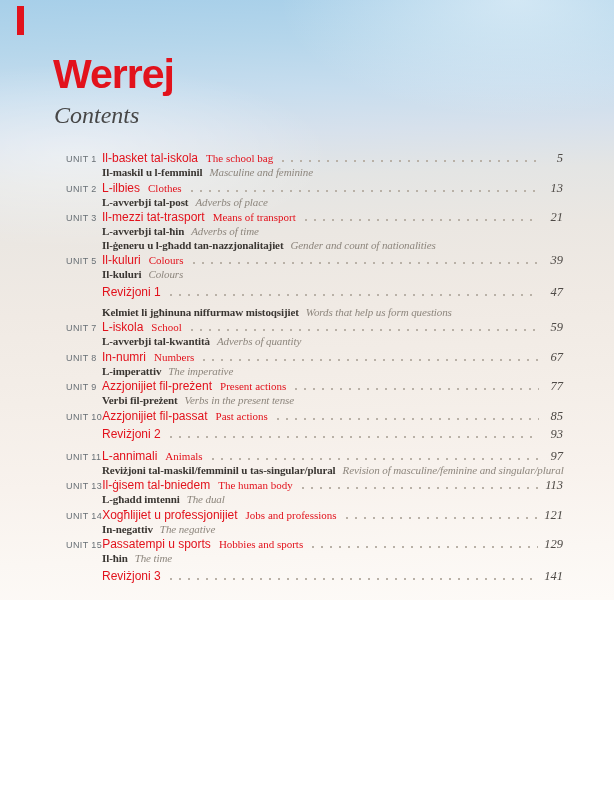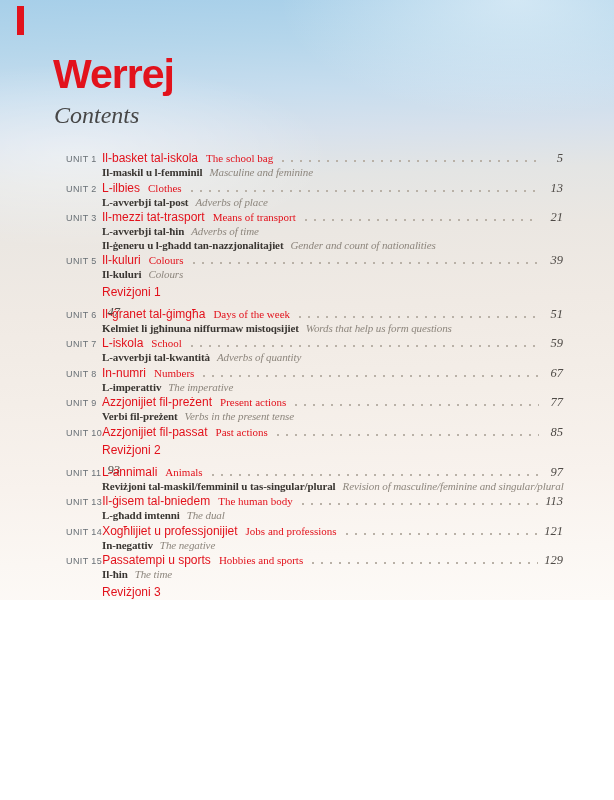--- a/index.html
+++ b/index.html
@@ -57,21 +57,21 @@
     font-size: 12.5px; color: #4f4b47;
   }
   .sub-mt {
     font-family: "Liberation Serif", serif; font-weight: 700;
     font-size: 11px; color: #3a3632; letter-spacing: -.1px;
   }
   .sub-en {
     font-family: "Liberation Serif", serif; font-style: italic;
     font-size: 11px; color: #8d867d; margin-left: 7px; letter-spacing: -.1px;
   }
-  .toc-row.revision .line.main { margin: 2px 0 6px 36px; flex-direction: column; }
+  .toc-row.revision .line.main { margin: 2px 0 6px 36px; }
 </style>
 </head>
 <body>
 
 <div class="page">
   <div class="corner-tab"></div>
 
   <div class="header">
     <h1 class="title">Werrej</h1>
     <div class="subtitle">Contents</div>
@@ -143,27 +143,20 @@
 
   <div class="toc-row revision">
     <div class="line main">
       <span class="title-mt">Reviżjoni 1</span>
       <span class="leader"></span>
       <span class="page-num">47</span>
     </div>
   </div>
 
   <div class="toc-row unit">
-    <div class="line main">
-      <span class="unit-label">UNIT 6</span>
-      <span class="title-mt">Il-ġranet tal-ġimgħa</span>
-      <span class="title-en">Days of the week</span>
-      <span class="leader"></span>
-      <span class="page-num">51</span>
-    </div>
     <div class="line sub">
       <span class="sub-mt">Kelmiet li jgħinuna niffurmaw mistoqsijiet</span>
       <span class="sub-en">Words that help us form questions</span>
     </div>
   </div>
 
   <div class="toc-row unit">
     <div class="line main">
       <span class="unit-label">UNIT 7</span>
       <span class="title-mt">L-iskola</span>

